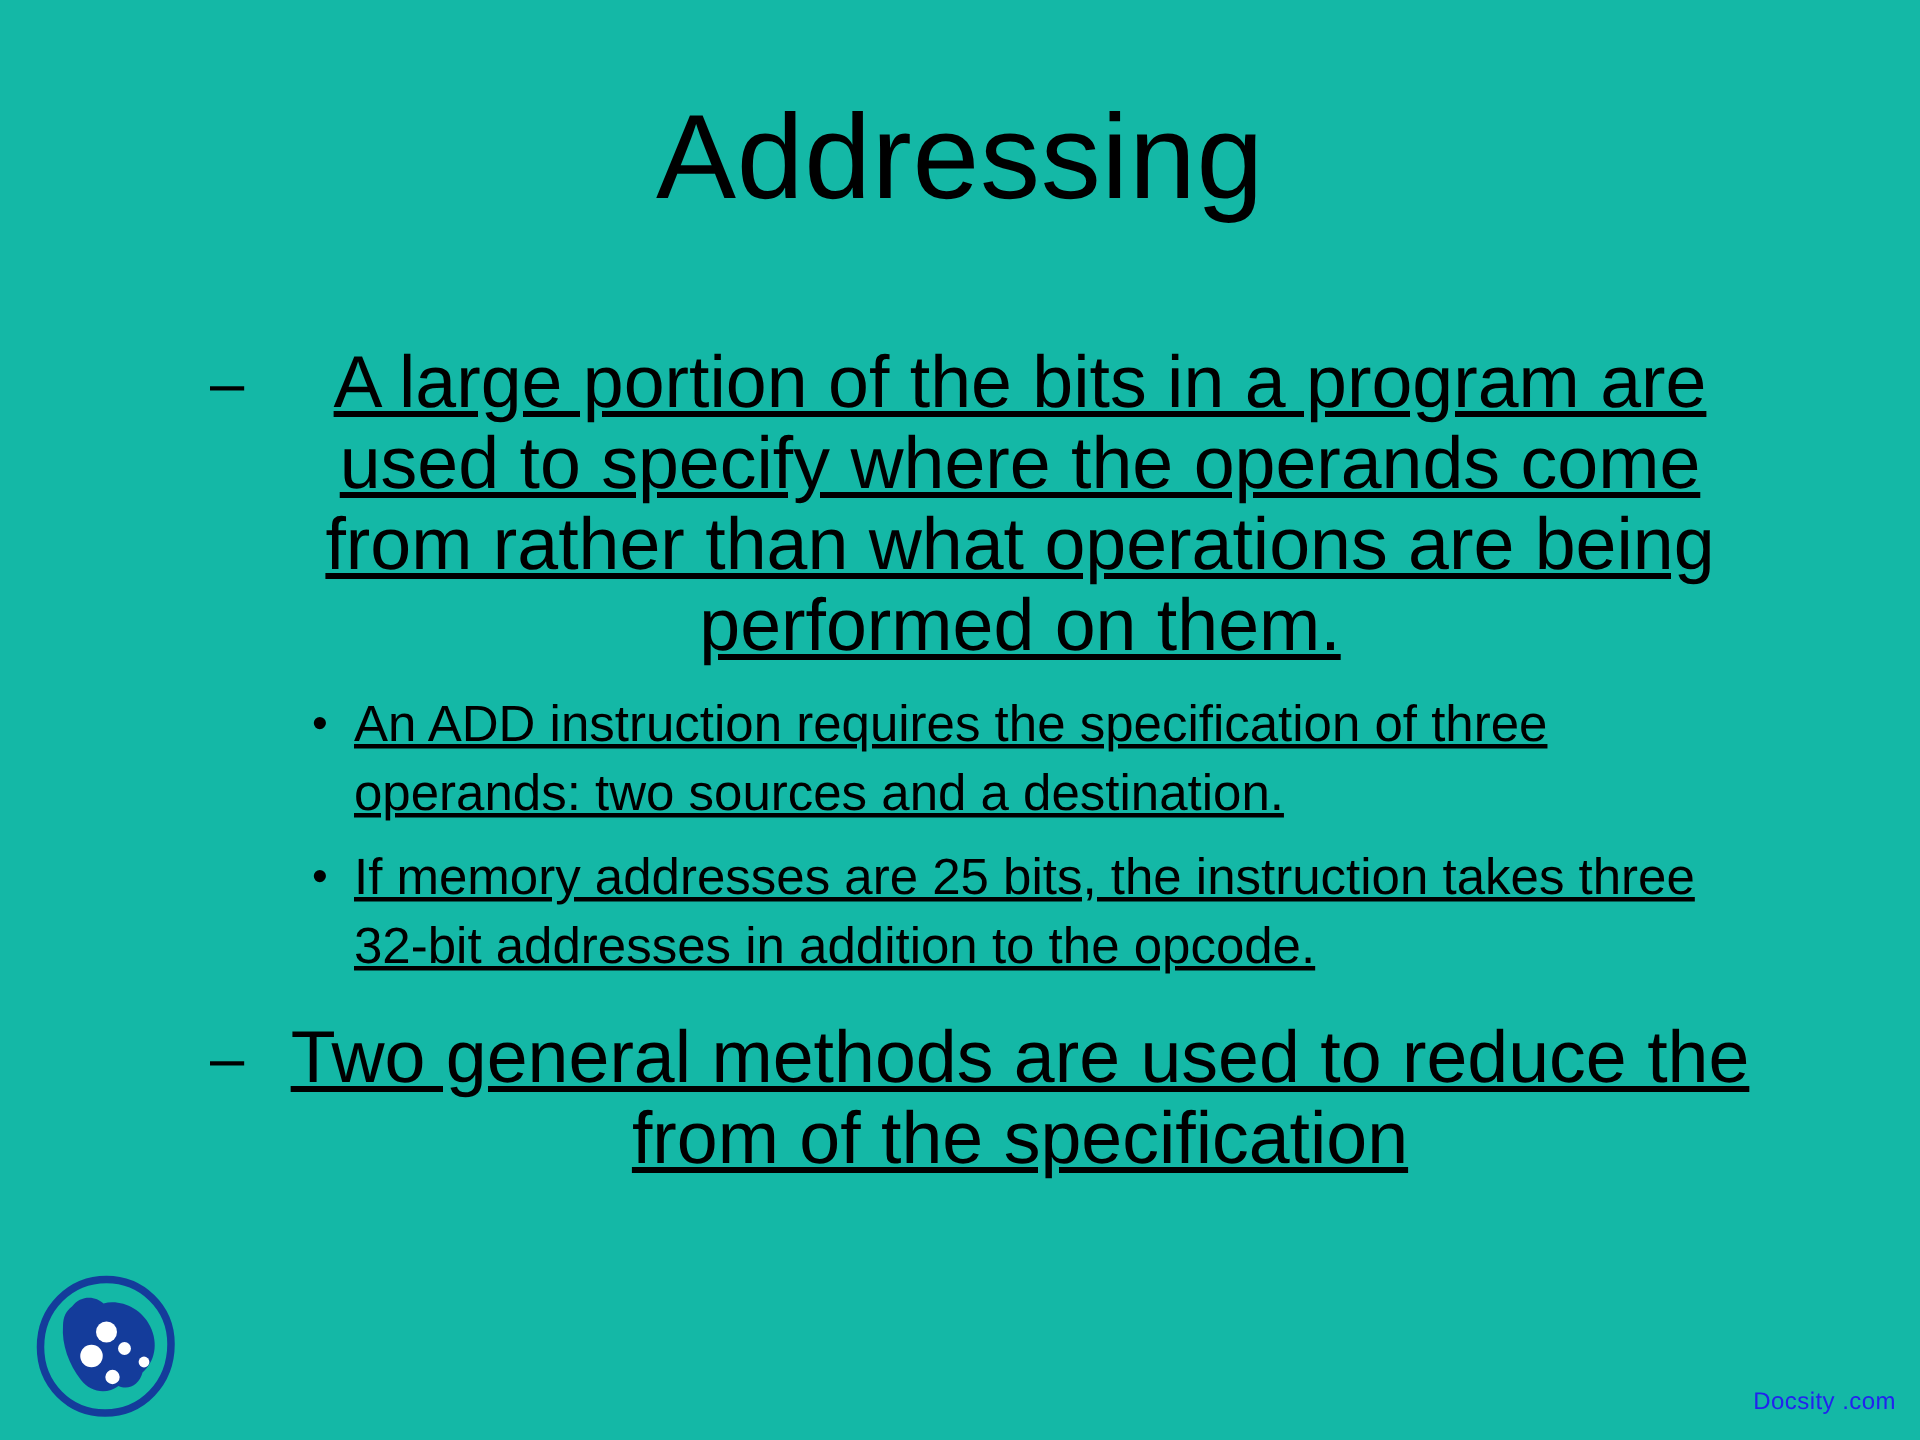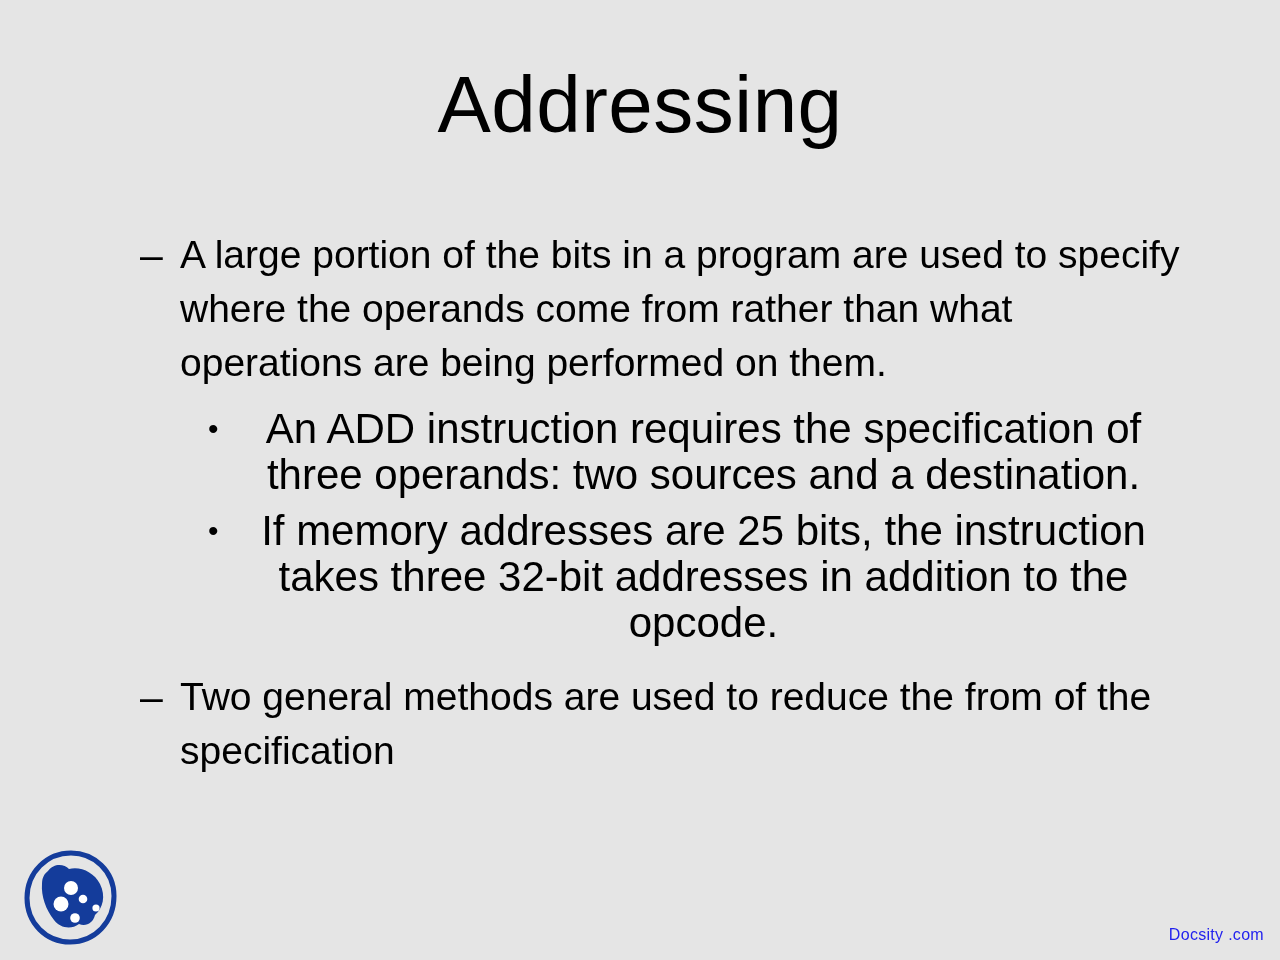--- a/index.html
+++ b/index.html
@@ -13,21 +13,21 @@
     font-family: "Liberation Sans", sans-serif;
     color: #000000;
     overflow: hidden;
     position: relative;
   }
 
   .slide {
     position: relative;
     width: 1280px;
     height: 960px;
-    background: #e5e5e5;
+    background: #14b8a6;
   }
 
   
   .slide-title {
     position: absolute;
     left: 0;
     top: 62px;
     width: 1280px;
     text-align: center;
     font-size: 80px;
@@ -59,45 +59,47 @@
   }
   .bullet.level1 .marker {
     width: 40px;
     flex: 0 0 40px;
     text-align: left;
     font-size: 41px;
     line-height: 54px;
   }
   .bullet.level1 .bullet-text {
     flex: 1 1 auto;
-    font-size: 39px;
+    font-size: 49px;
     line-height: 54px;
-    text-align: left;
+    text-align: center;
+    text-decoration: underline;
   }
 
   
   .bullet.level2 {
     font-size: 34px;
     line-height: 46px;
     margin-left: 68px;
     margin-bottom: 10px;
   }
   .bullet.level2 .marker {
     width: 28px;
     flex: 0 0 28px;
     font-size: 30px;
     line-height: 46px;
     text-align: left;
   }
   .bullet.level2 .bullet-text {
     flex: 1 1 auto;
-    font-size: 42px;
+    font-size: 34px;
     line-height: 46px;
-    text-align: center;
+    text-align: left;
     max-width: 935px;
+    text-decoration: underline;
   }
 
   .gap-before-level2 { margin-top: 16px; }
   .gap-before-last   { margin-top: 24px; }
 
   
   .logo {
     position: absolute;
     left: 24px;
     top: 850px;

